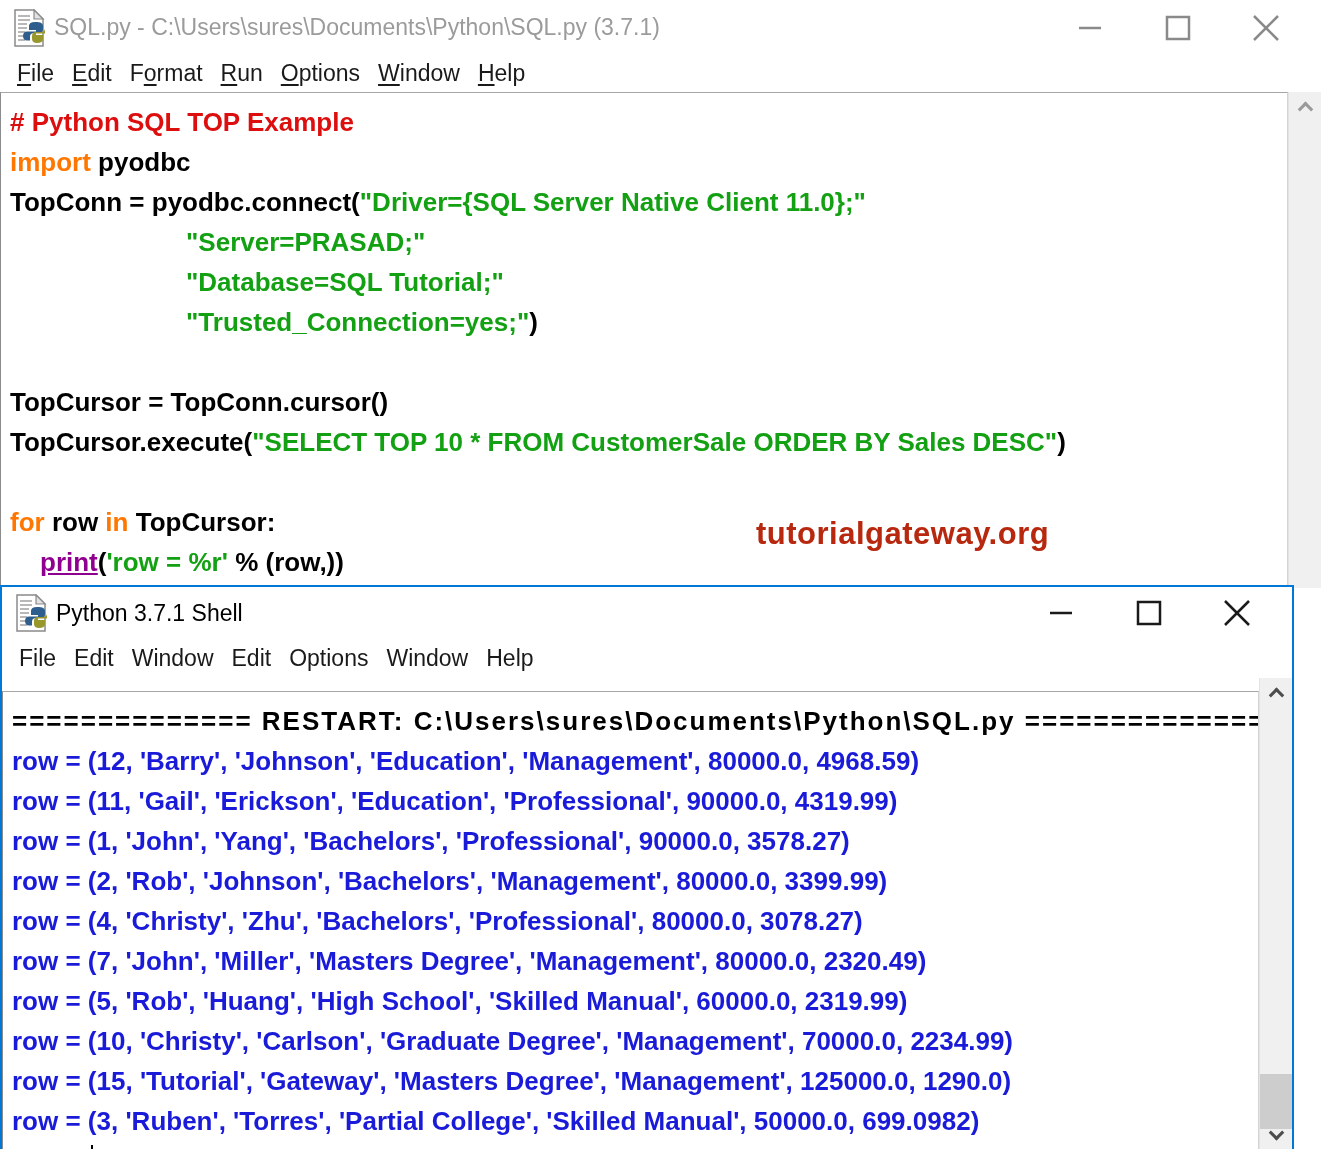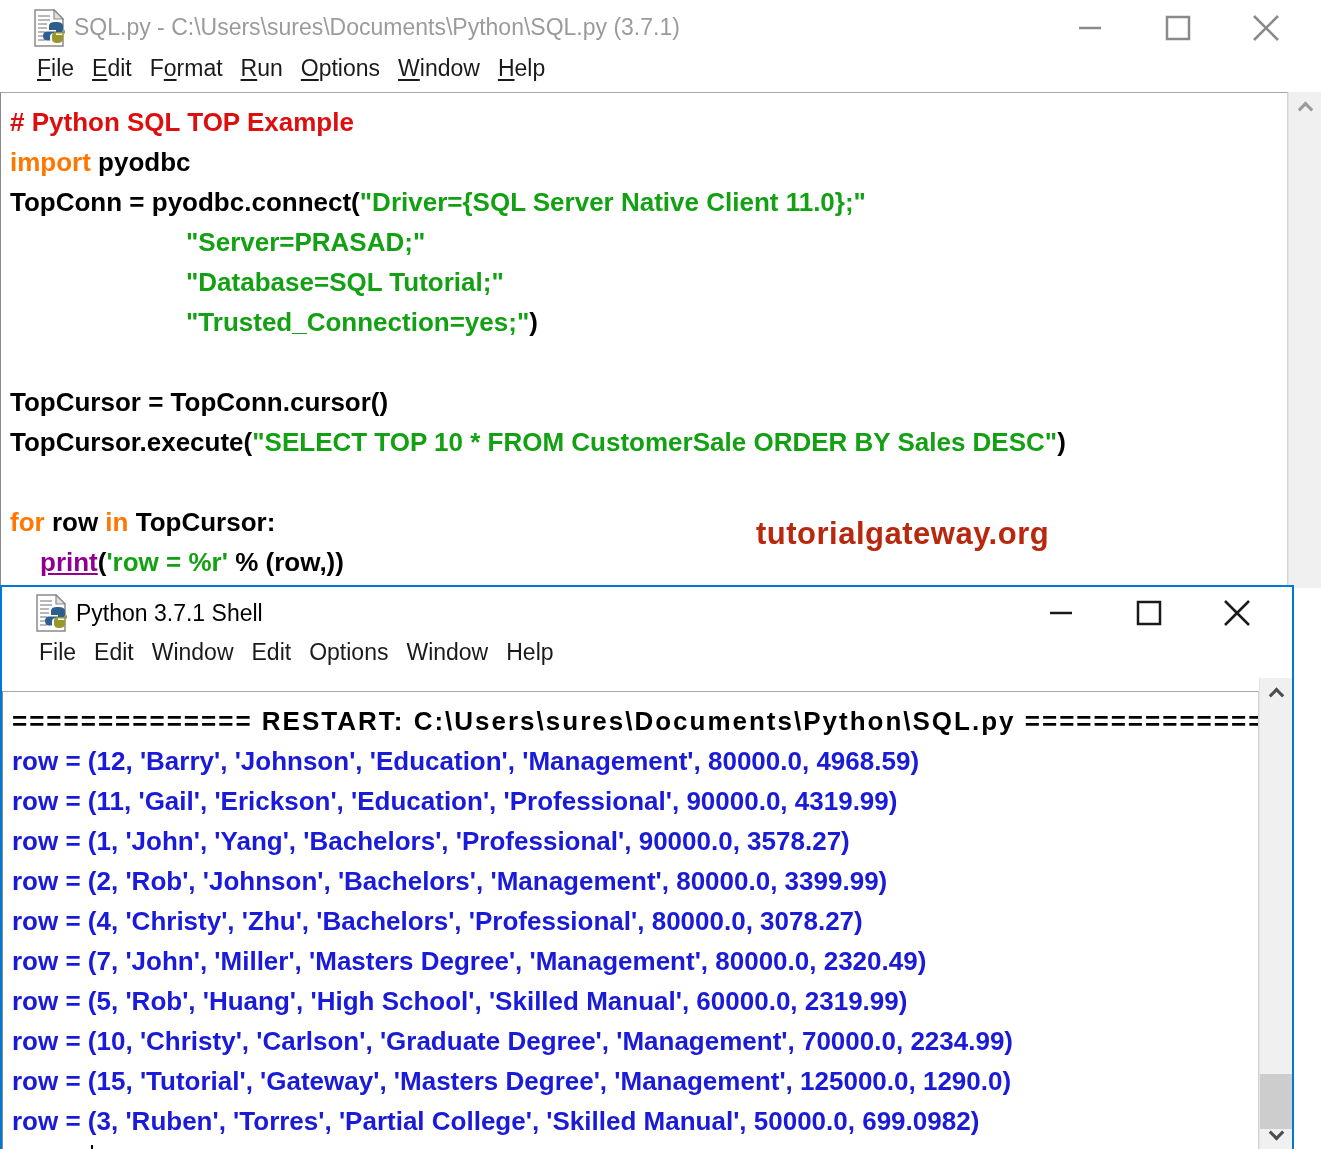--- a/index.html
+++ b/index.html
@@ -1,38 +1,38 @@
 <!DOCTYPE html>
 <html style="--comment: #dd0e0e; --keyword: #ff7700; --string: #13a113; --builtin: #900090; --normal: #000000; --output: #1a1ad9; --restart: #000000; --prompt: #952b10; --watermark: #b7280f; --accent: #0078d7; --title-inactive: #9b9b9b; --title-active: #000000;"><head>
 <meta charset="utf-8">
 <style>
   * { margin:0; padding:0; box-sizing:border-box; }
   html,body { width:1321px; height:1149px; overflow:hidden; background:#fff;
     font-family:"Liberation Sans", sans-serif; }
 
-  .window { position:absolute; background:#fff;padding-left:20px; }
+  .window { position:absolute; background:#fff; }
   #editor-window { left:0; top:0; width:1321px; height:588px; }
   #shell-window  { left:0; top:585px; width:1294px; height:564px;
     border:2px solid var(--accent); border-bottom:none; }
 
   .titlebar { position:relative; height:55px; display:flex; align-items:center;
     padding-left:13px; background:#fff; }
   #shell-window .titlebar { height:52px; }
   .app-icon { width:32px; height:38px; flex:0 0 auto; }
   .title-text { margin-left:9px; font-size:23px; white-space:nowrap; }
   #editor-window .title-text { color:var(--title-inactive); }
   #shell-window  .title-text { color:var(--title-active); }
 
   .controls { position:absolute; right:0; top:0; height:100%; width:300px; }
   .ctl { position:absolute; top:0; height:100%; width:70px; display:flex;
     align-items:center; justify-content:center; cursor:default; }
   .ctl-min { right:196px; } .ctl-max { right:108px; } .ctl-close { right:20px; }
   #editor-window .ctl { color:#8a8a8a; } #shell-window .ctl { color:#1a1a1a; }
 
-  .menubar { display:flex; height:37px; padding-left:8px;
+  .menubar { display:flex; align-items:center; height:37px; padding-left:8px;
     font-size:23px; color:#1a1a1a; background:#fff; }
   #shell-window .menubar { height:39px; }
   .menu-item { padding:0 9px; white-space:nowrap; }
   .menu-item u { text-underline-offset:3px; }
 
   .textarea { position:absolute; left:0; right:33px; bottom:0; background:#fff;
     border-top:1px solid #a6a6a6; border-left:1px solid #8c8c8c;
     border-right:1px solid #d4d4d4; overflow:hidden; }
   #editor-window .textarea { top:92px; }
   #shell-window  .textarea { top:104px; }

